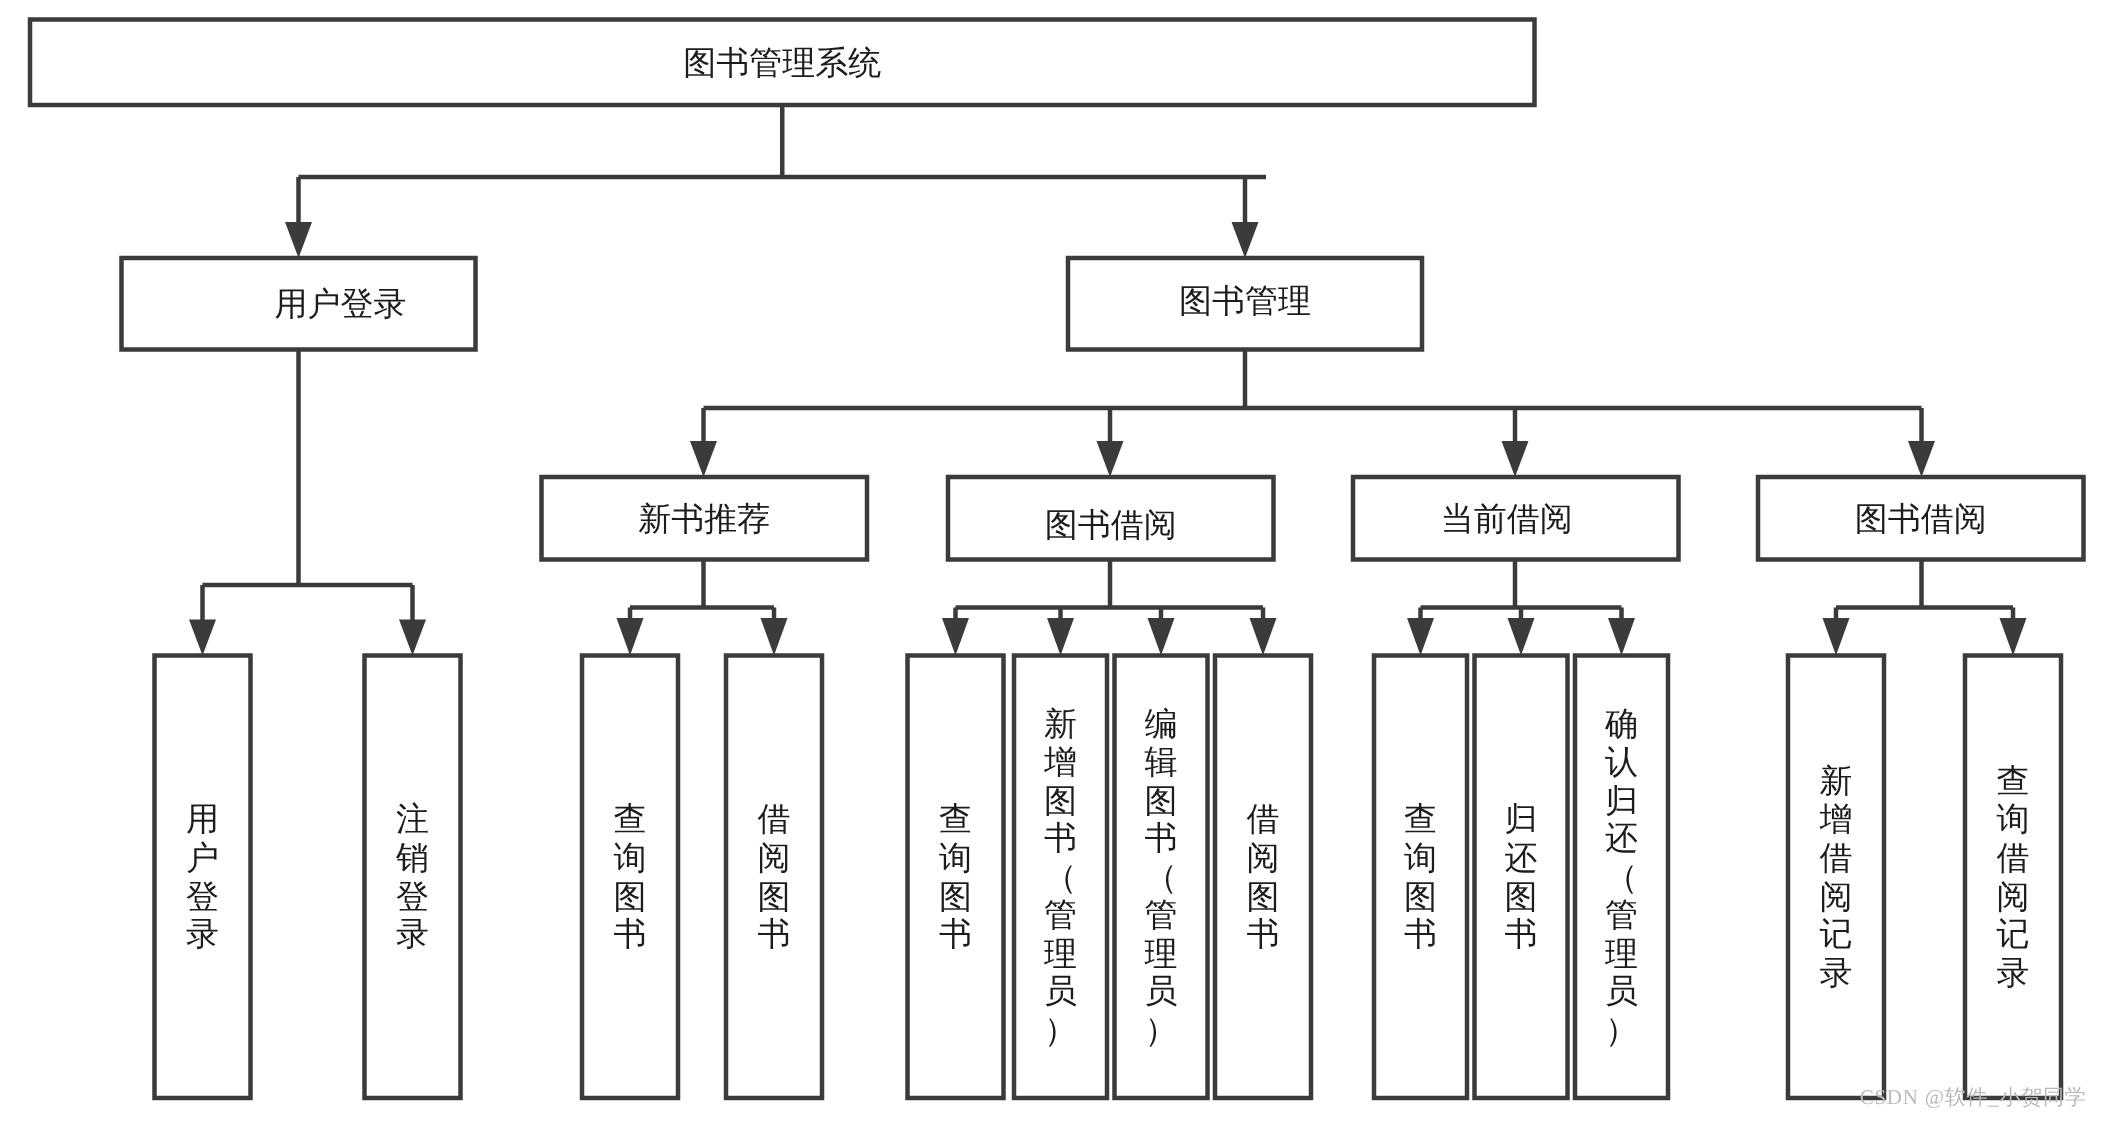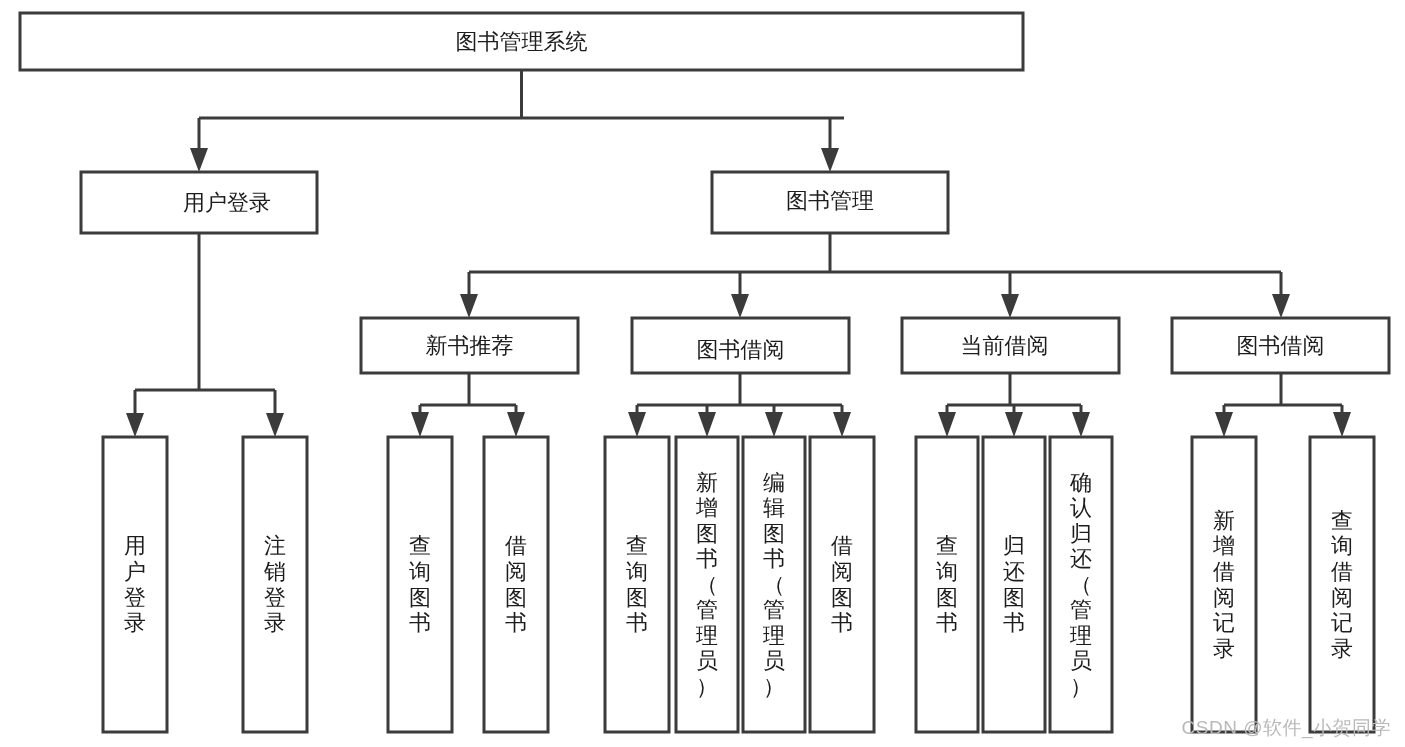--- a/index.html
+++ b/index.html
@@ -39,22 +39,22 @@
     stroke-linecap: butt;
   }
   .arrow-head {
     fill: #3b3b3b;
     stroke: none;
   }
   .watermark {
     position: absolute;
     right: 14px;
     bottom: 6px;
-    font-family: Liberation Sans, sans-serif;
-    font-size: 19px;
+    font-family: Liberation Serif, serif;
+    font-size: 14px;
     color: #b9b9b9;
     white-space: nowrap;
     letter-spacing: 0.5px;
   }
   .vtext-wrap {
     position: absolute;
     display: flex;
     flex-direction: column;
     align-items: center;
     justify-content: center;

